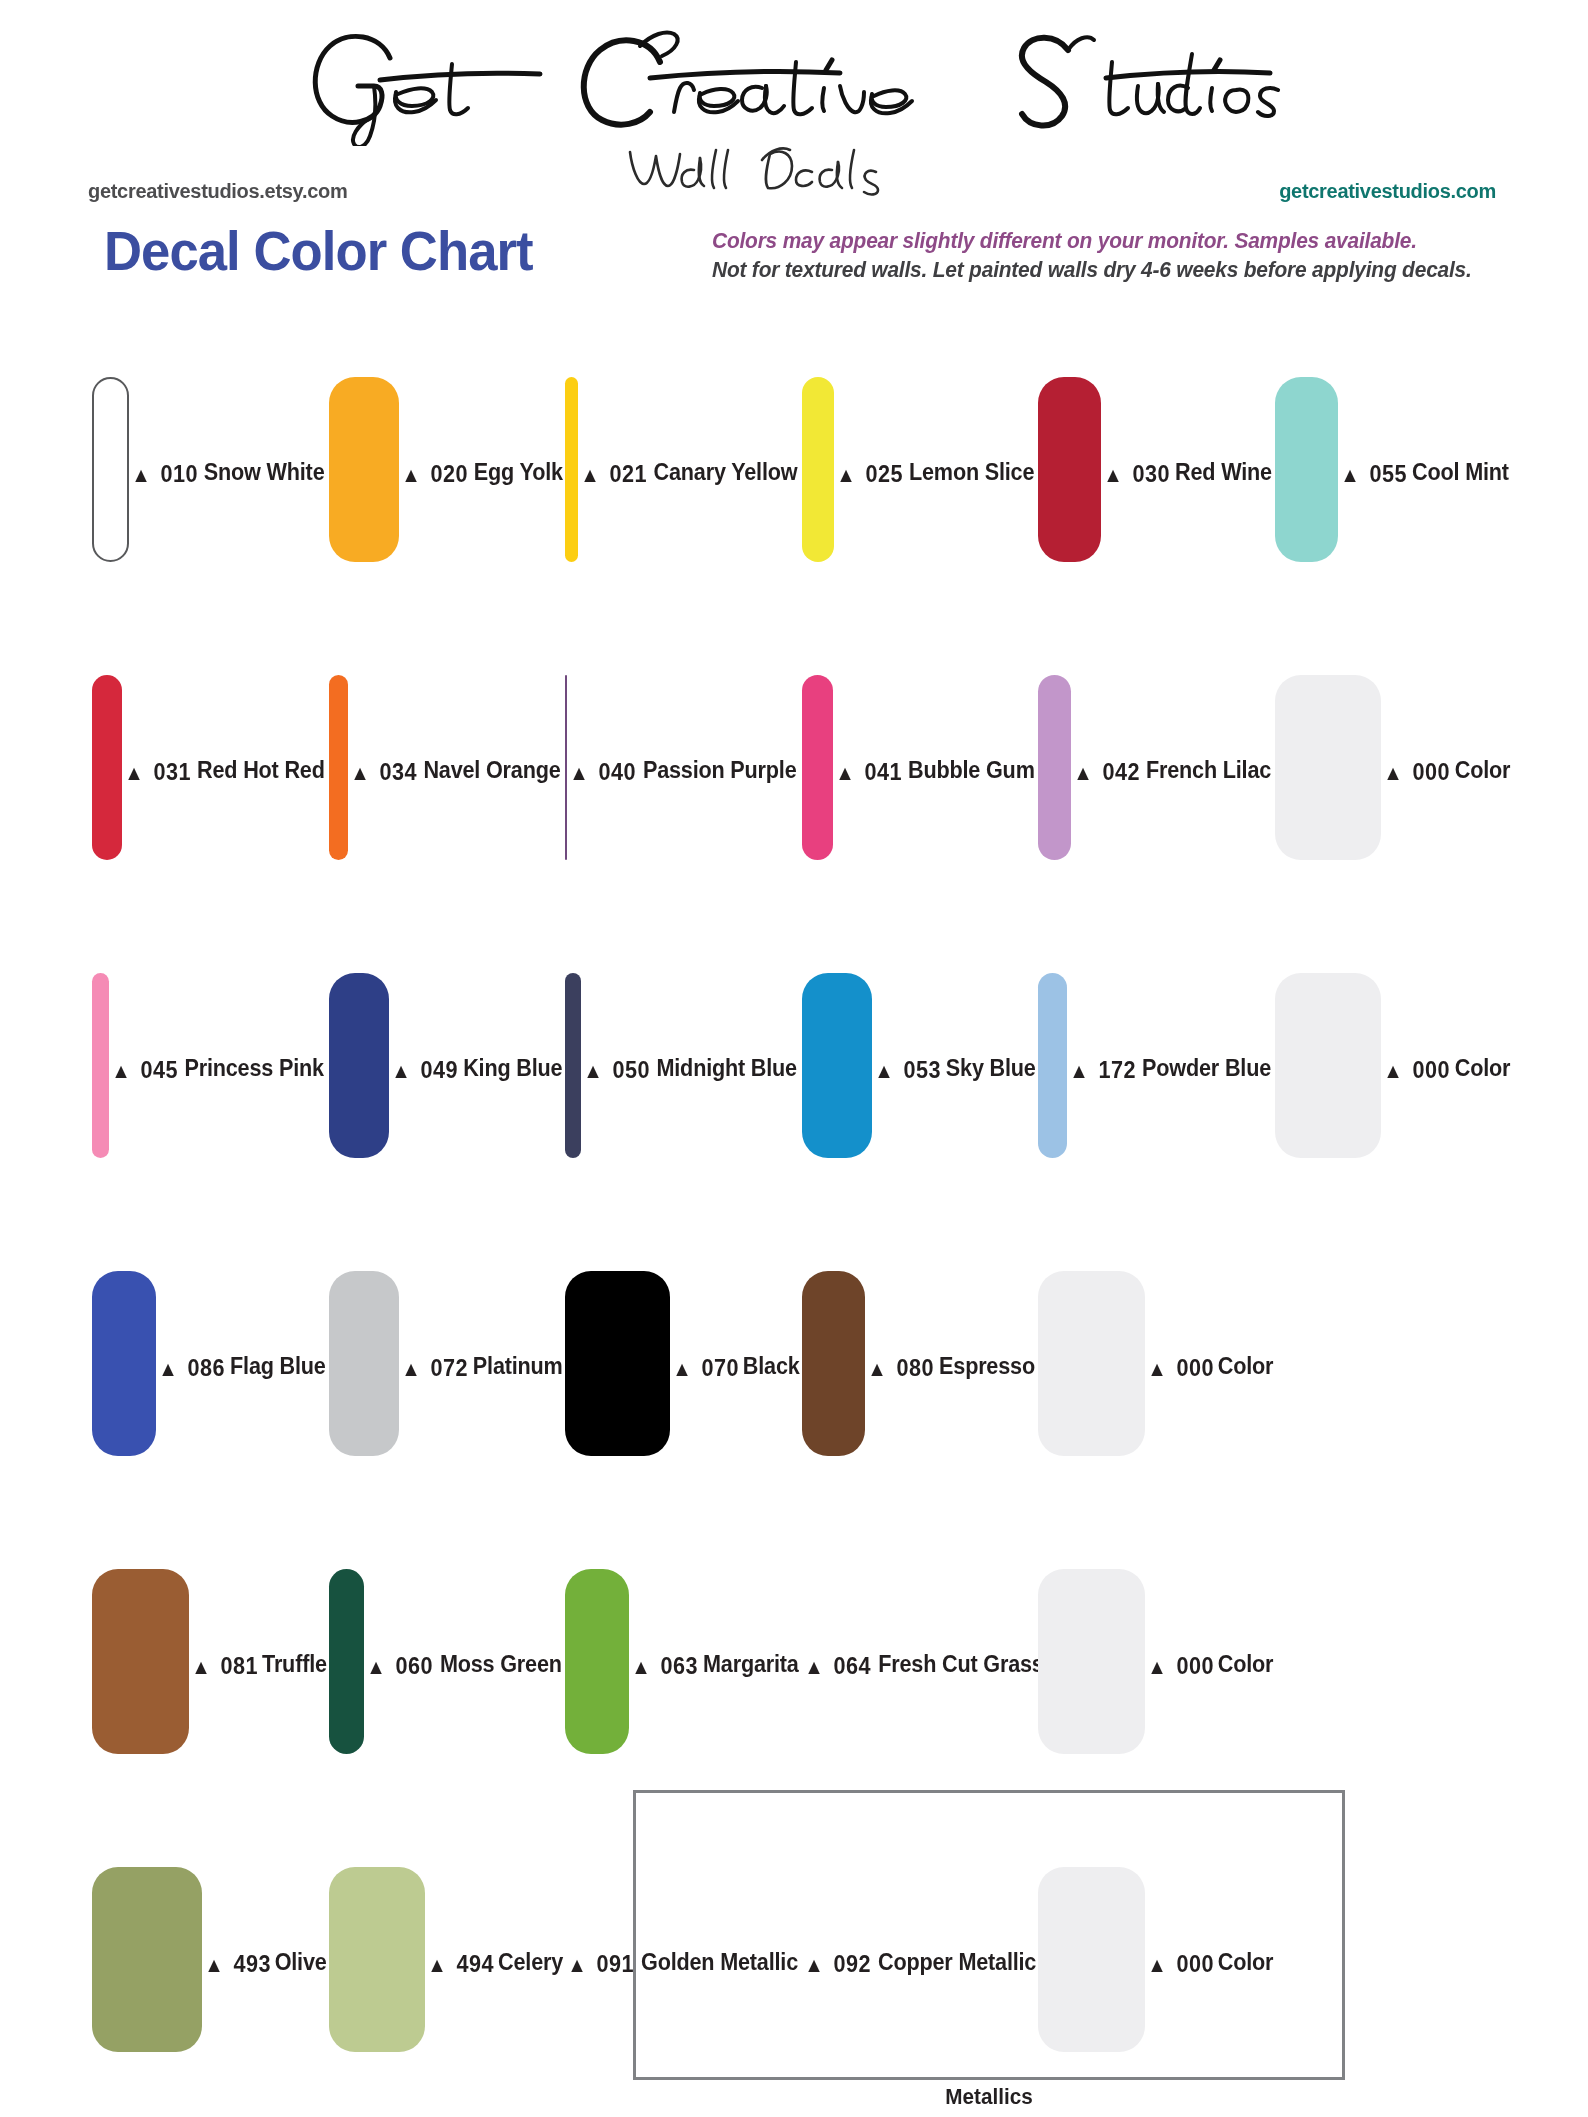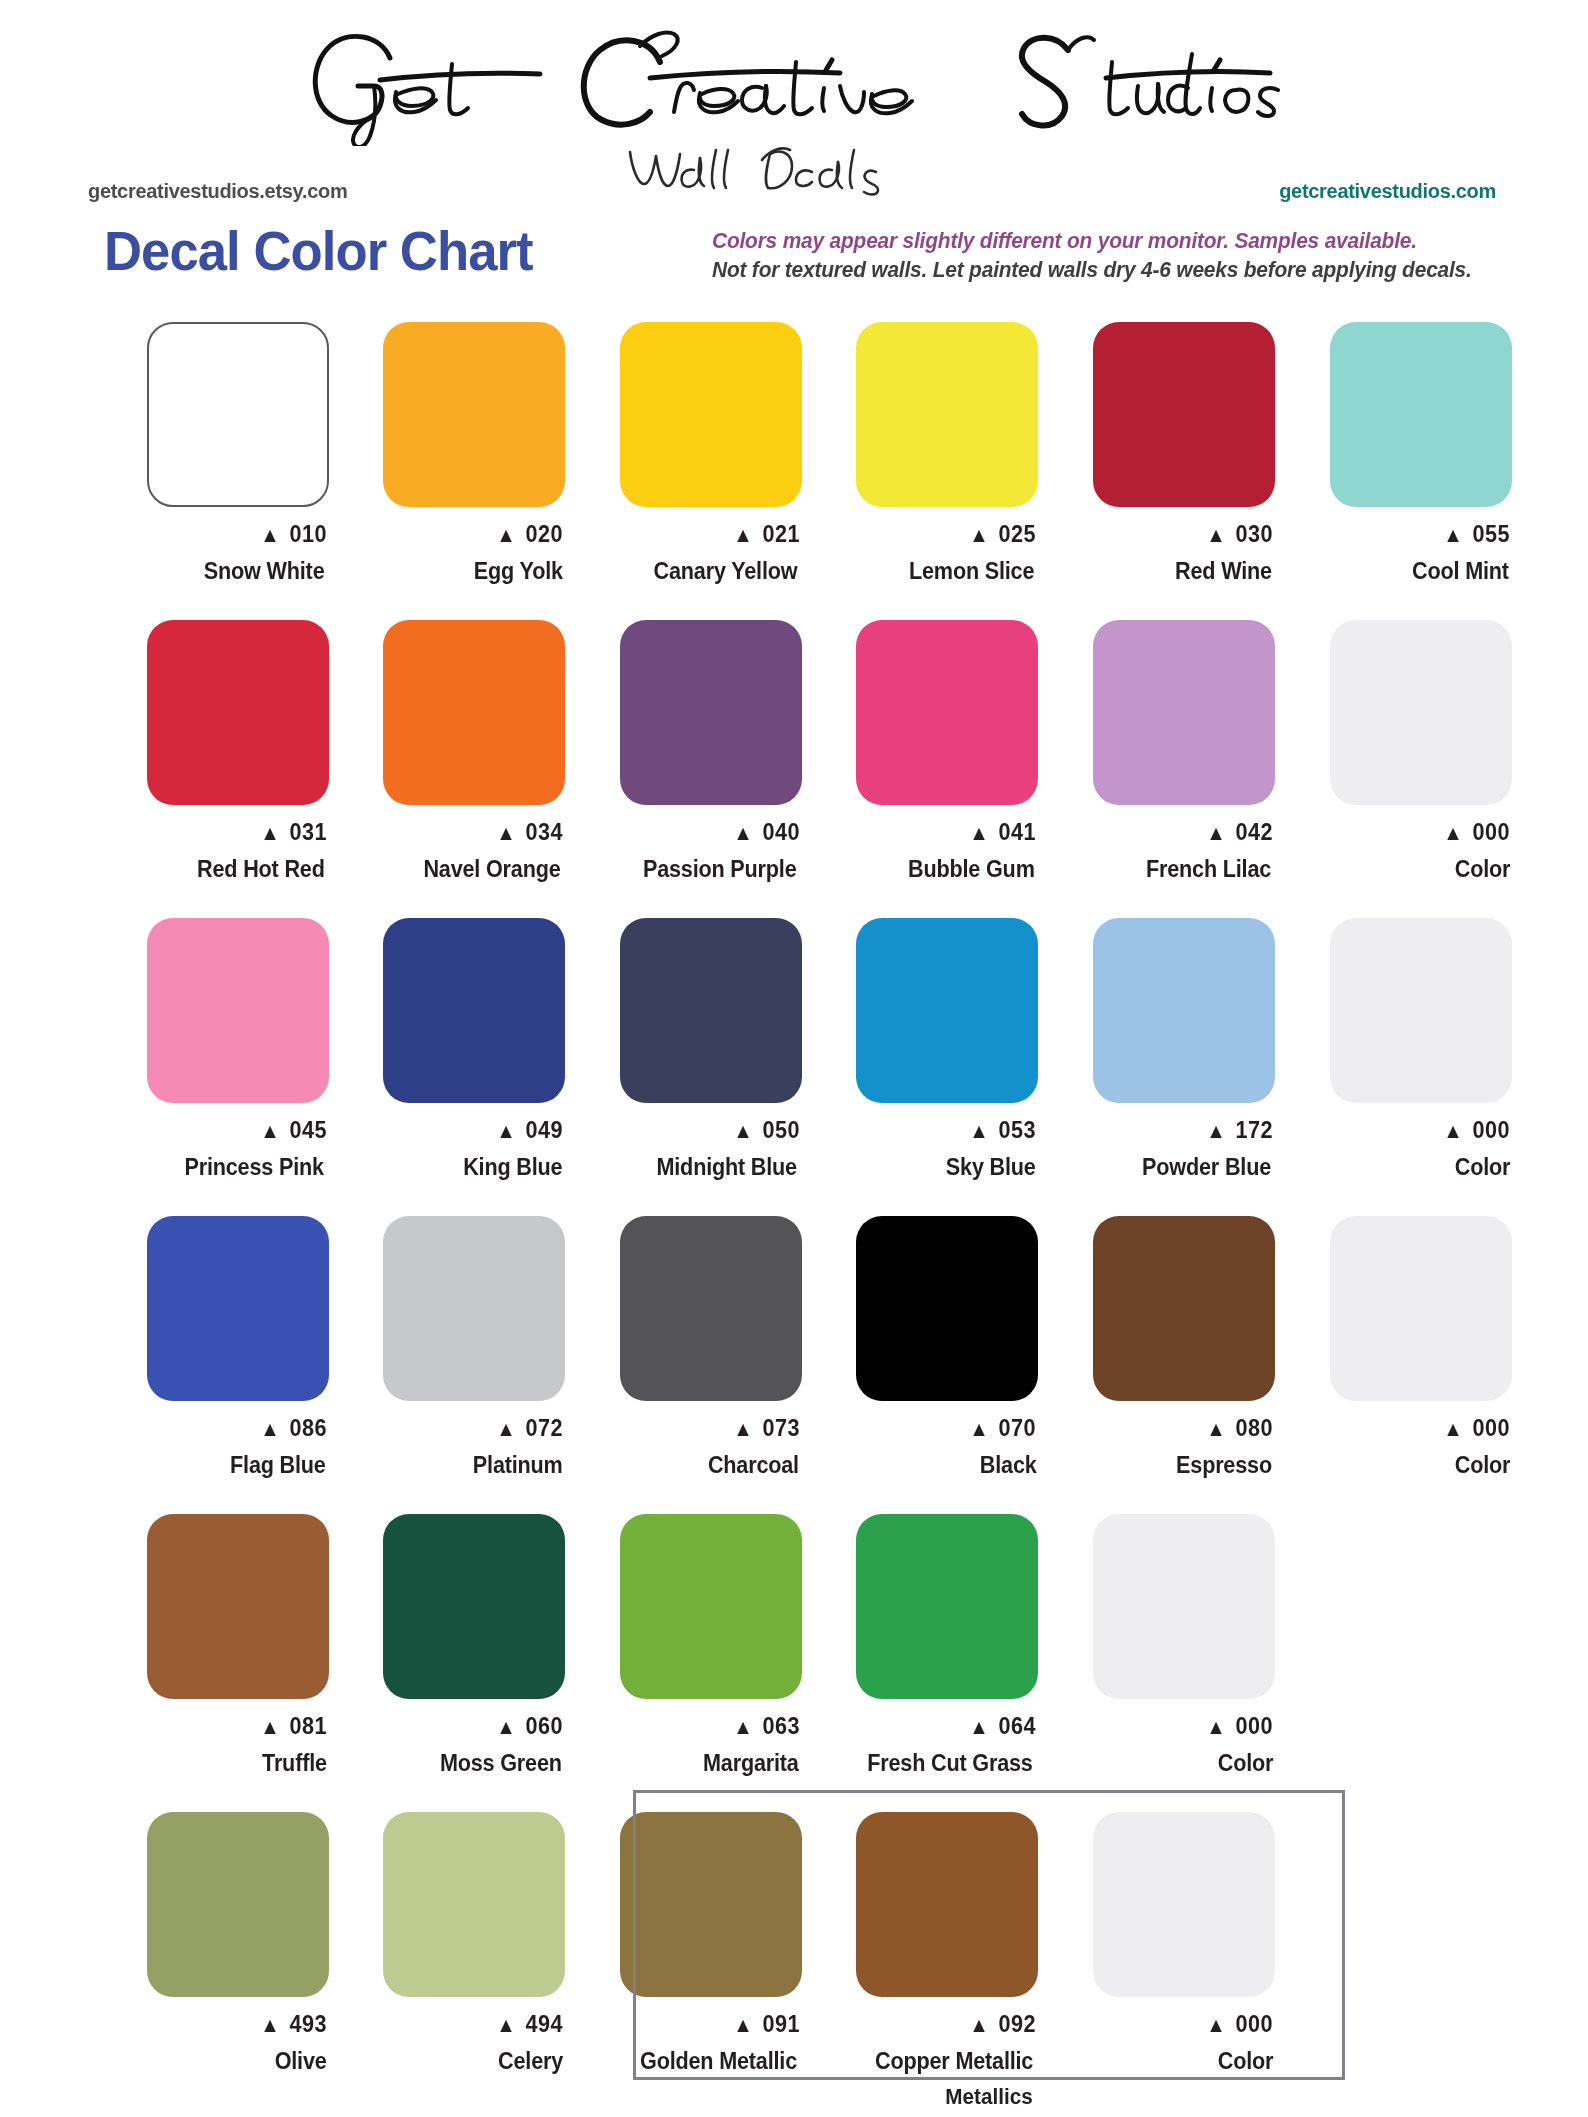--- a/index.html
+++ b/index.html
@@ -117,22 +117,21 @@
   }
   .grid-row {
     display: flex;
     height: 298px;
     position: relative;
   }
   .cell {
     width: 236.6px;
     position: relative;
     display: flex;
-    flex-direction: column;
-    align-items: flex-end;
+    align-items: center;
   }
   .swatch {
     width: 182px;
     height: 185px;
     border-radius: 26px;
     margin-top: 4px;
   }
   .swatch.outlined {
     border: 2px solid #58595b;
     width: 178px;
@@ -385,25 +384,20 @@
         <div class="swatch" style="background: rgb(57, 81, 176);"></div>
         <div class="code"><span class="tri">▲</span> 086</div>
         <div class="cname">Flag Blue</div>
       </div>
       <div class="cell">
         <div class="swatch" style="background: rgb(198, 200, 202);"></div>
         <div class="code"><span class="tri">▲</span> 072</div>
         <div class="cname">Platinum</div>
       </div>
       <div class="cell">
-        <div class="swatch" style="background: rgb(84, 84, 86);"></div>
-        <div class="code"><span class="tri">▲</span> 073</div>
-        <div class="cname">Charcoal</div>
-      </div>
-      <div class="cell">
         <div class="swatch" style="background: rgb(0, 0, 0);"></div>
         <div class="code"><span class="tri">▲</span> 070</div>
         <div class="cname">Black</div>
       </div>
       <div class="cell">
         <div class="swatch" style="background: rgb(110, 68, 41);"></div>
         <div class="code"><span class="tri">▲</span> 080</div>
         <div class="cname">Espresso</div>
       </div>
       <div class="cell">

